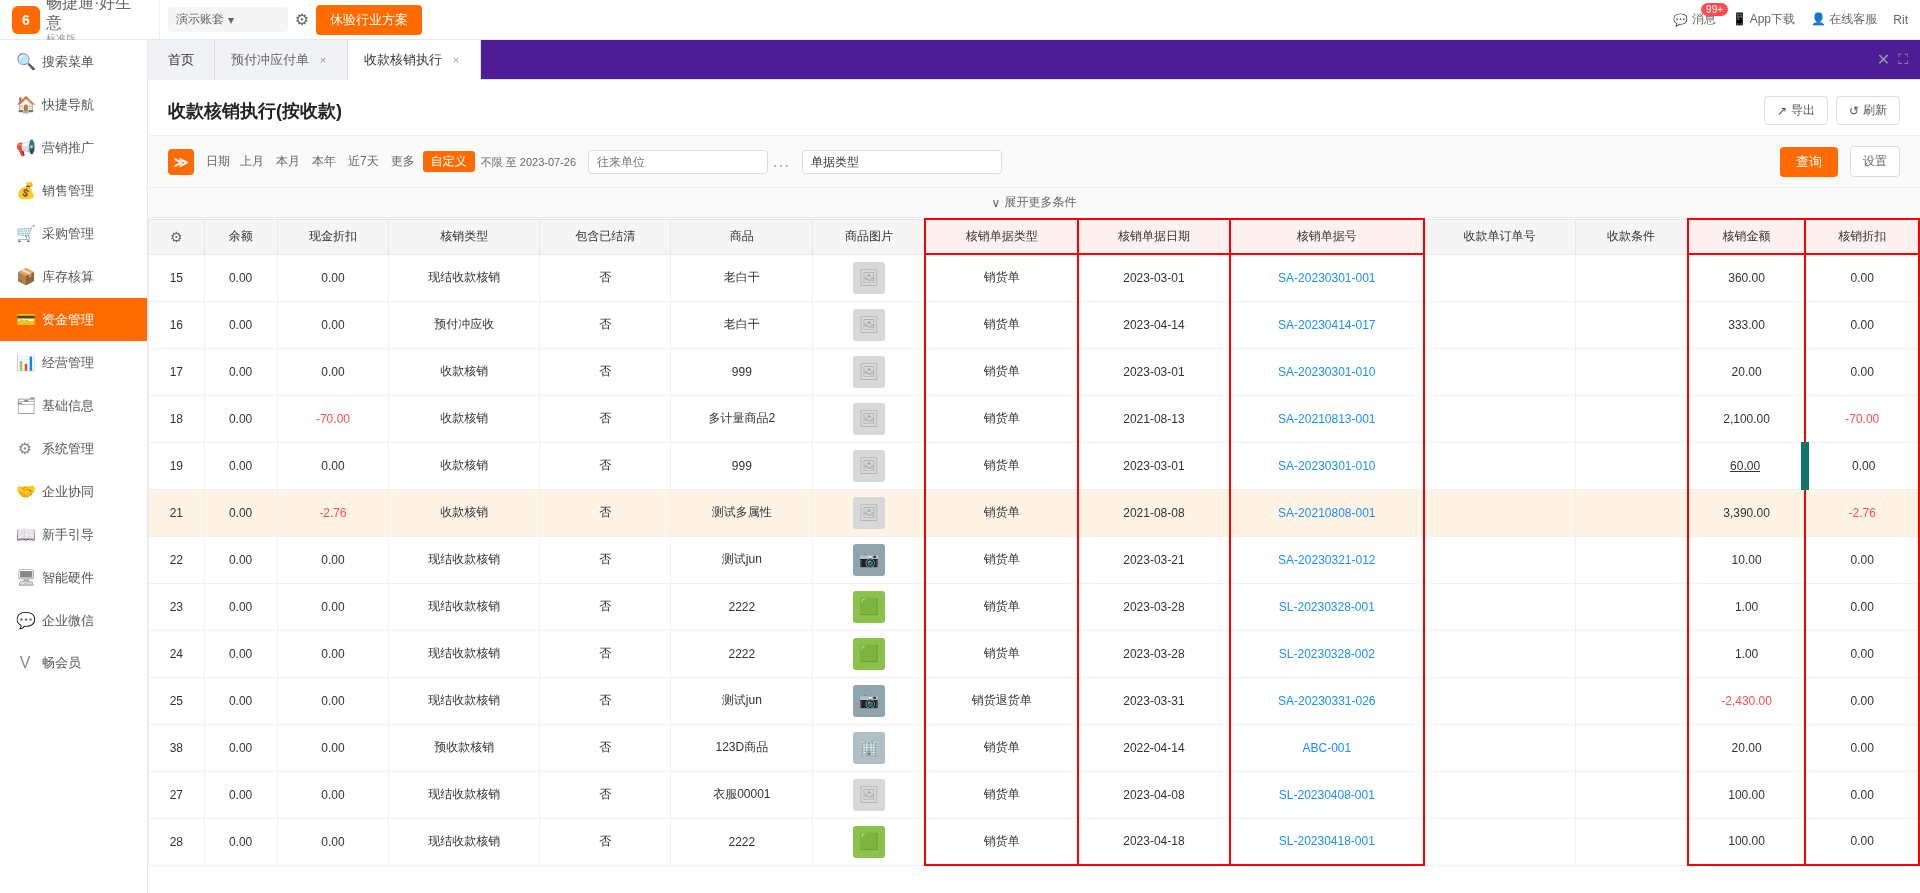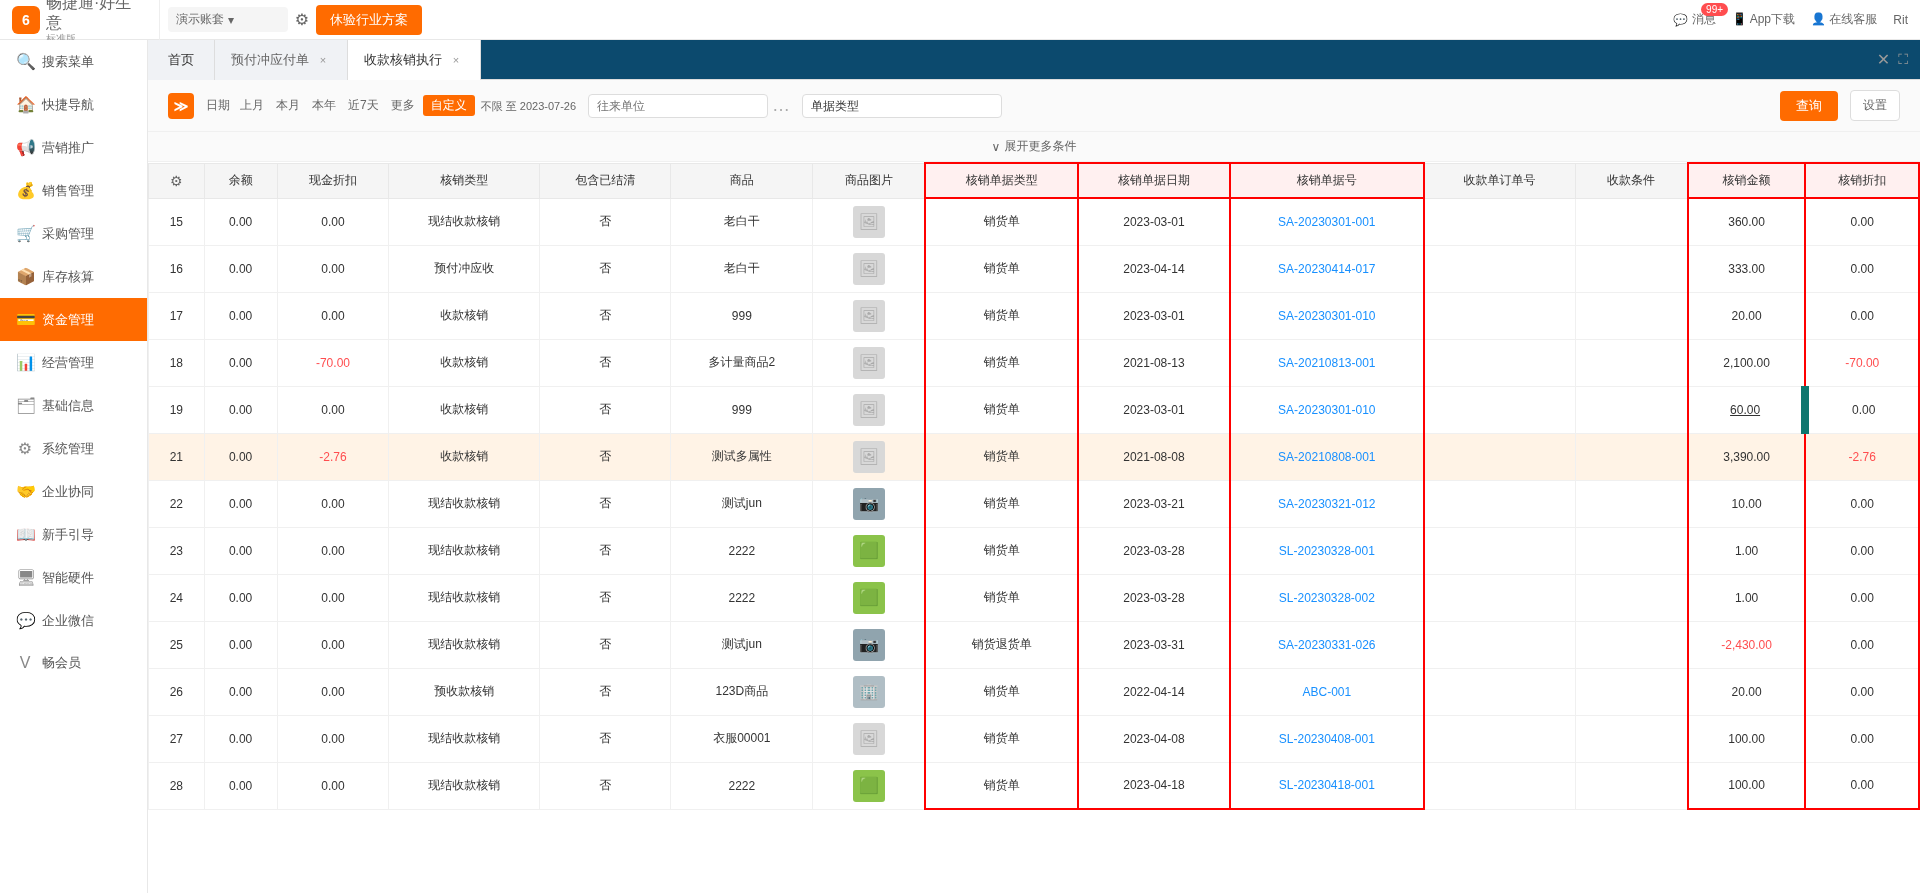--- a/index.html
+++ b/index.html
@@ -103,21 +103,21 @@
     .content-area {
       flex: 1;
       display: flex;
       flex-direction: column;
       overflow: hidden;
     }
     
     
     .tab-bar {
       height: 40px;
-      background: #0c4a6e;
+      background: #4c1d95;
       display: flex;
       align-items: center;
       border-bottom: 1px solid #ddd;
       padding-left: 0;
     }
     .tab-home {
       height: 40px;
       padding: 0 20px;
       display: flex; align-items: center;
       background: #f0f2f5;
@@ -433,20 +433,33 @@
         <span>收款核销执行</span>
         <span class="tab-close">×</span>
       </div>
       <div class="tab-right">
         <span style="cursor:pointer; color:#999; font-size:16px;">✕</span>
         <span style="cursor:pointer; color:#999; font-size:14px;">⛶</span>
       </div>
     </div>
 
     <div class="page-content">
+      <div class="page-header">
+        <h2 class="page-title">收款核销执行(按收款)</h2>
+        <div class="header-actions">
+          <button class="btn-export">
+            <span>↗</span>
+            <span>导出</span>
+          </button>
+          <button class="btn-refresh">
+            <span>↺</span>
+            <span>刷新</span>
+          </button>
+        </div>
+      </div>
 
       <div class="filter-bar">
         <div class="filter-toggle-btn">≫</div>
         <div class="filter-date-group">
           <span class="filter-label">日期</span>
           <div class="filter-date-links">
             <span class="date-link">上月</span>
             <span class="date-link">本月</span>
             <span class="date-link">本年</span>
             <span class="date-link">近7天</span>
@@ -652,21 +665,21 @@
     <td><div class="img-placeholder has-img" style="background:#90a4ae;">📷</div></td>
     <td style="border-left: 2px solid red; border-right: 2px solid red;">销货退货单</td>
     <td style="border-left: 2px solid red; border-right: 2px solid red;">2023-03-31</td>
     <td style="border-left: 2px solid red; border-right: 2px solid red;"><a class="link-text">SA-20230331-026</a></td>
     <td></td>
     <td></td>
     <td class="red-negative" style="border-left: 2px solid red; border-right: 2px solid red;">-2,430.00</td>
     <td class="" style="border-left: 2px solid red; border-right: 2px solid red;">0.00</td>
   </tr>
               <tr>
-    <td>26</td>
+    <td>38</td>
     <td>0.00</td>
     <td class="">0.00</td>
     <td>预收款核销</td>
     <td>否</td>
     <td>123D商品</td>
     <td><div class="img-placeholder has-img" style="background:#b0bec5;">🏢</div></td>
     <td style="border-left: 2px solid red; border-right: 2px solid red;">销货单</td>
     <td style="border-left: 2px solid red; border-right: 2px solid red;">2022-04-14</td>
     <td style="border-left: 2px solid red; border-right: 2px solid red;"><a class="link-text">ABC-001</a></td>
     <td></td>

